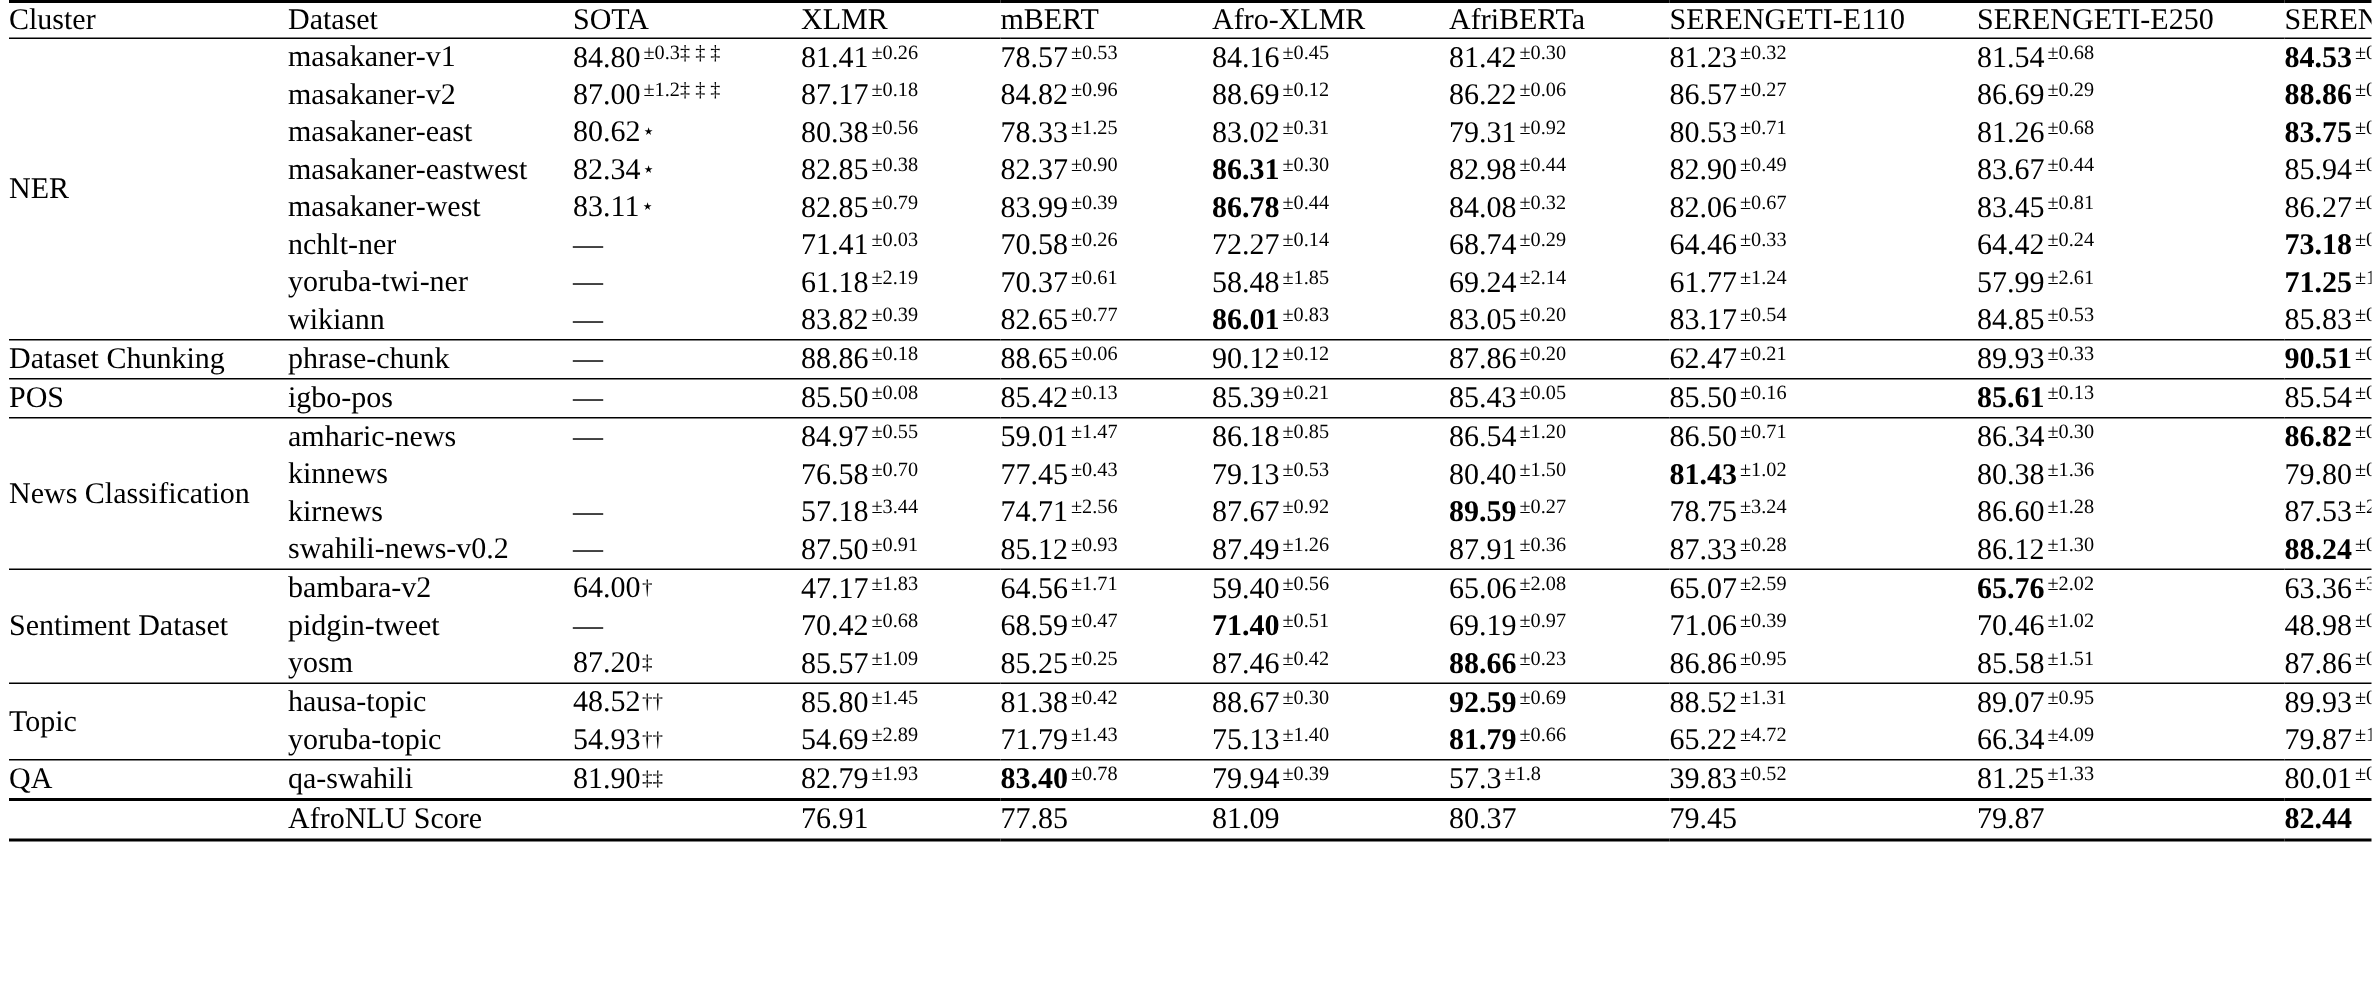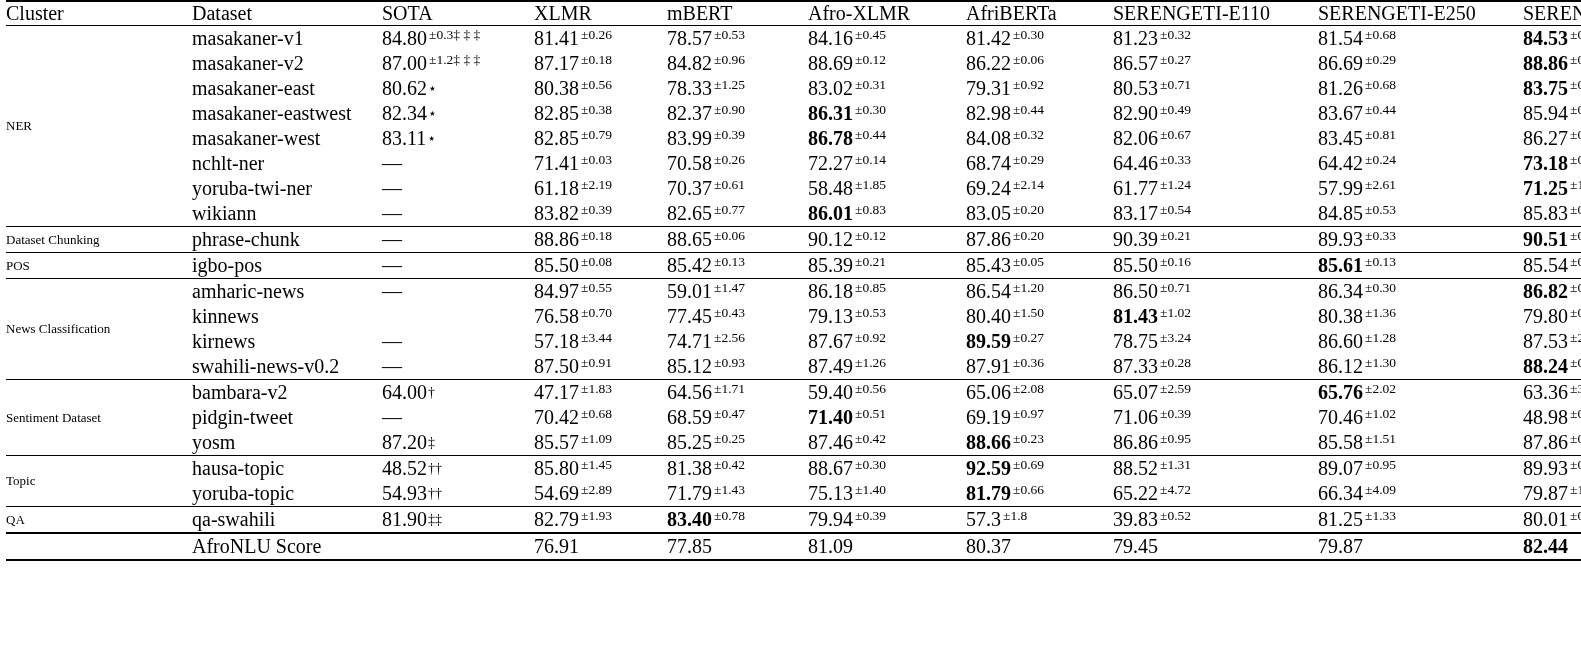--- a/index.html
+++ b/index.html
@@ -43,21 +43,21 @@
     font-weight: bold;
     padding: 5px 0 7px 0;
     font-size: 20px;
   }
   td.cell {
     padding: 2.0px 0 2.0px 0;
     height: 25px;
   }
   .cluster {
     padding-left: 2px;
-    font-size: 13px;
+    font-size: 20px;
   }
   .dsname {
     padding-left: 2px;
     font-size: 20px;
     margin-top: 31px;
   }
   .num {
     font-size: 20px;
   }
   .bold { font-weight: bold; }
@@ -213,21 +213,21 @@
           <td class="cell"><span class="num">85.83</span><sup class="err">±0.94</sup></td>
         </tr>
         <tr class="grouprule">
           <td class="cell cluster" rowspan="1">Dataset Chunking</td>
           <td class="cell dsname">phrase-chunk</td>
           <td class="cell center"><span class="dash">—</span></td>
           <td class="cell"><span class="num">88.86</span><sup class="err">±0.18</sup></td>
           <td class="cell"><span class="num">88.65</span><sup class="err">±0.06</sup></td>
           <td class="cell"><span class="num">90.12</span><sup class="err">±0.12</sup></td>
           <td class="cell"><span class="num">87.86</span><sup class="err">±0.20</sup></td>
-          <td class="cell"><span class="num">90.39</span><sup class="err">±0.21</sup></td>
+          <td class="cell"><span class="num">62.47</span><sup class="err">±0.21</sup></td>
           <td class="cell"><span class="num">89.93</span><sup class="err">±0.33</sup></td>
           <td class="cell"><span class="num bold">90.51</span><sup class="err">±0.04</sup></td>
         </tr>
         <tr class="grouprule">
           <td class="cell cluster" rowspan="1">POS</td>
           <td class="cell dsname">igbo-pos</td>
           <td class="cell center"><span class="dash">—</span></td>
           <td class="cell"><span class="num">85.50</span><sup class="err">±0.08</sup></td>
           <td class="cell"><span class="num">85.42</span><sup class="err">±0.13</sup></td>
           <td class="cell"><span class="num">85.39</span><sup class="err">±0.21</sup></td>

